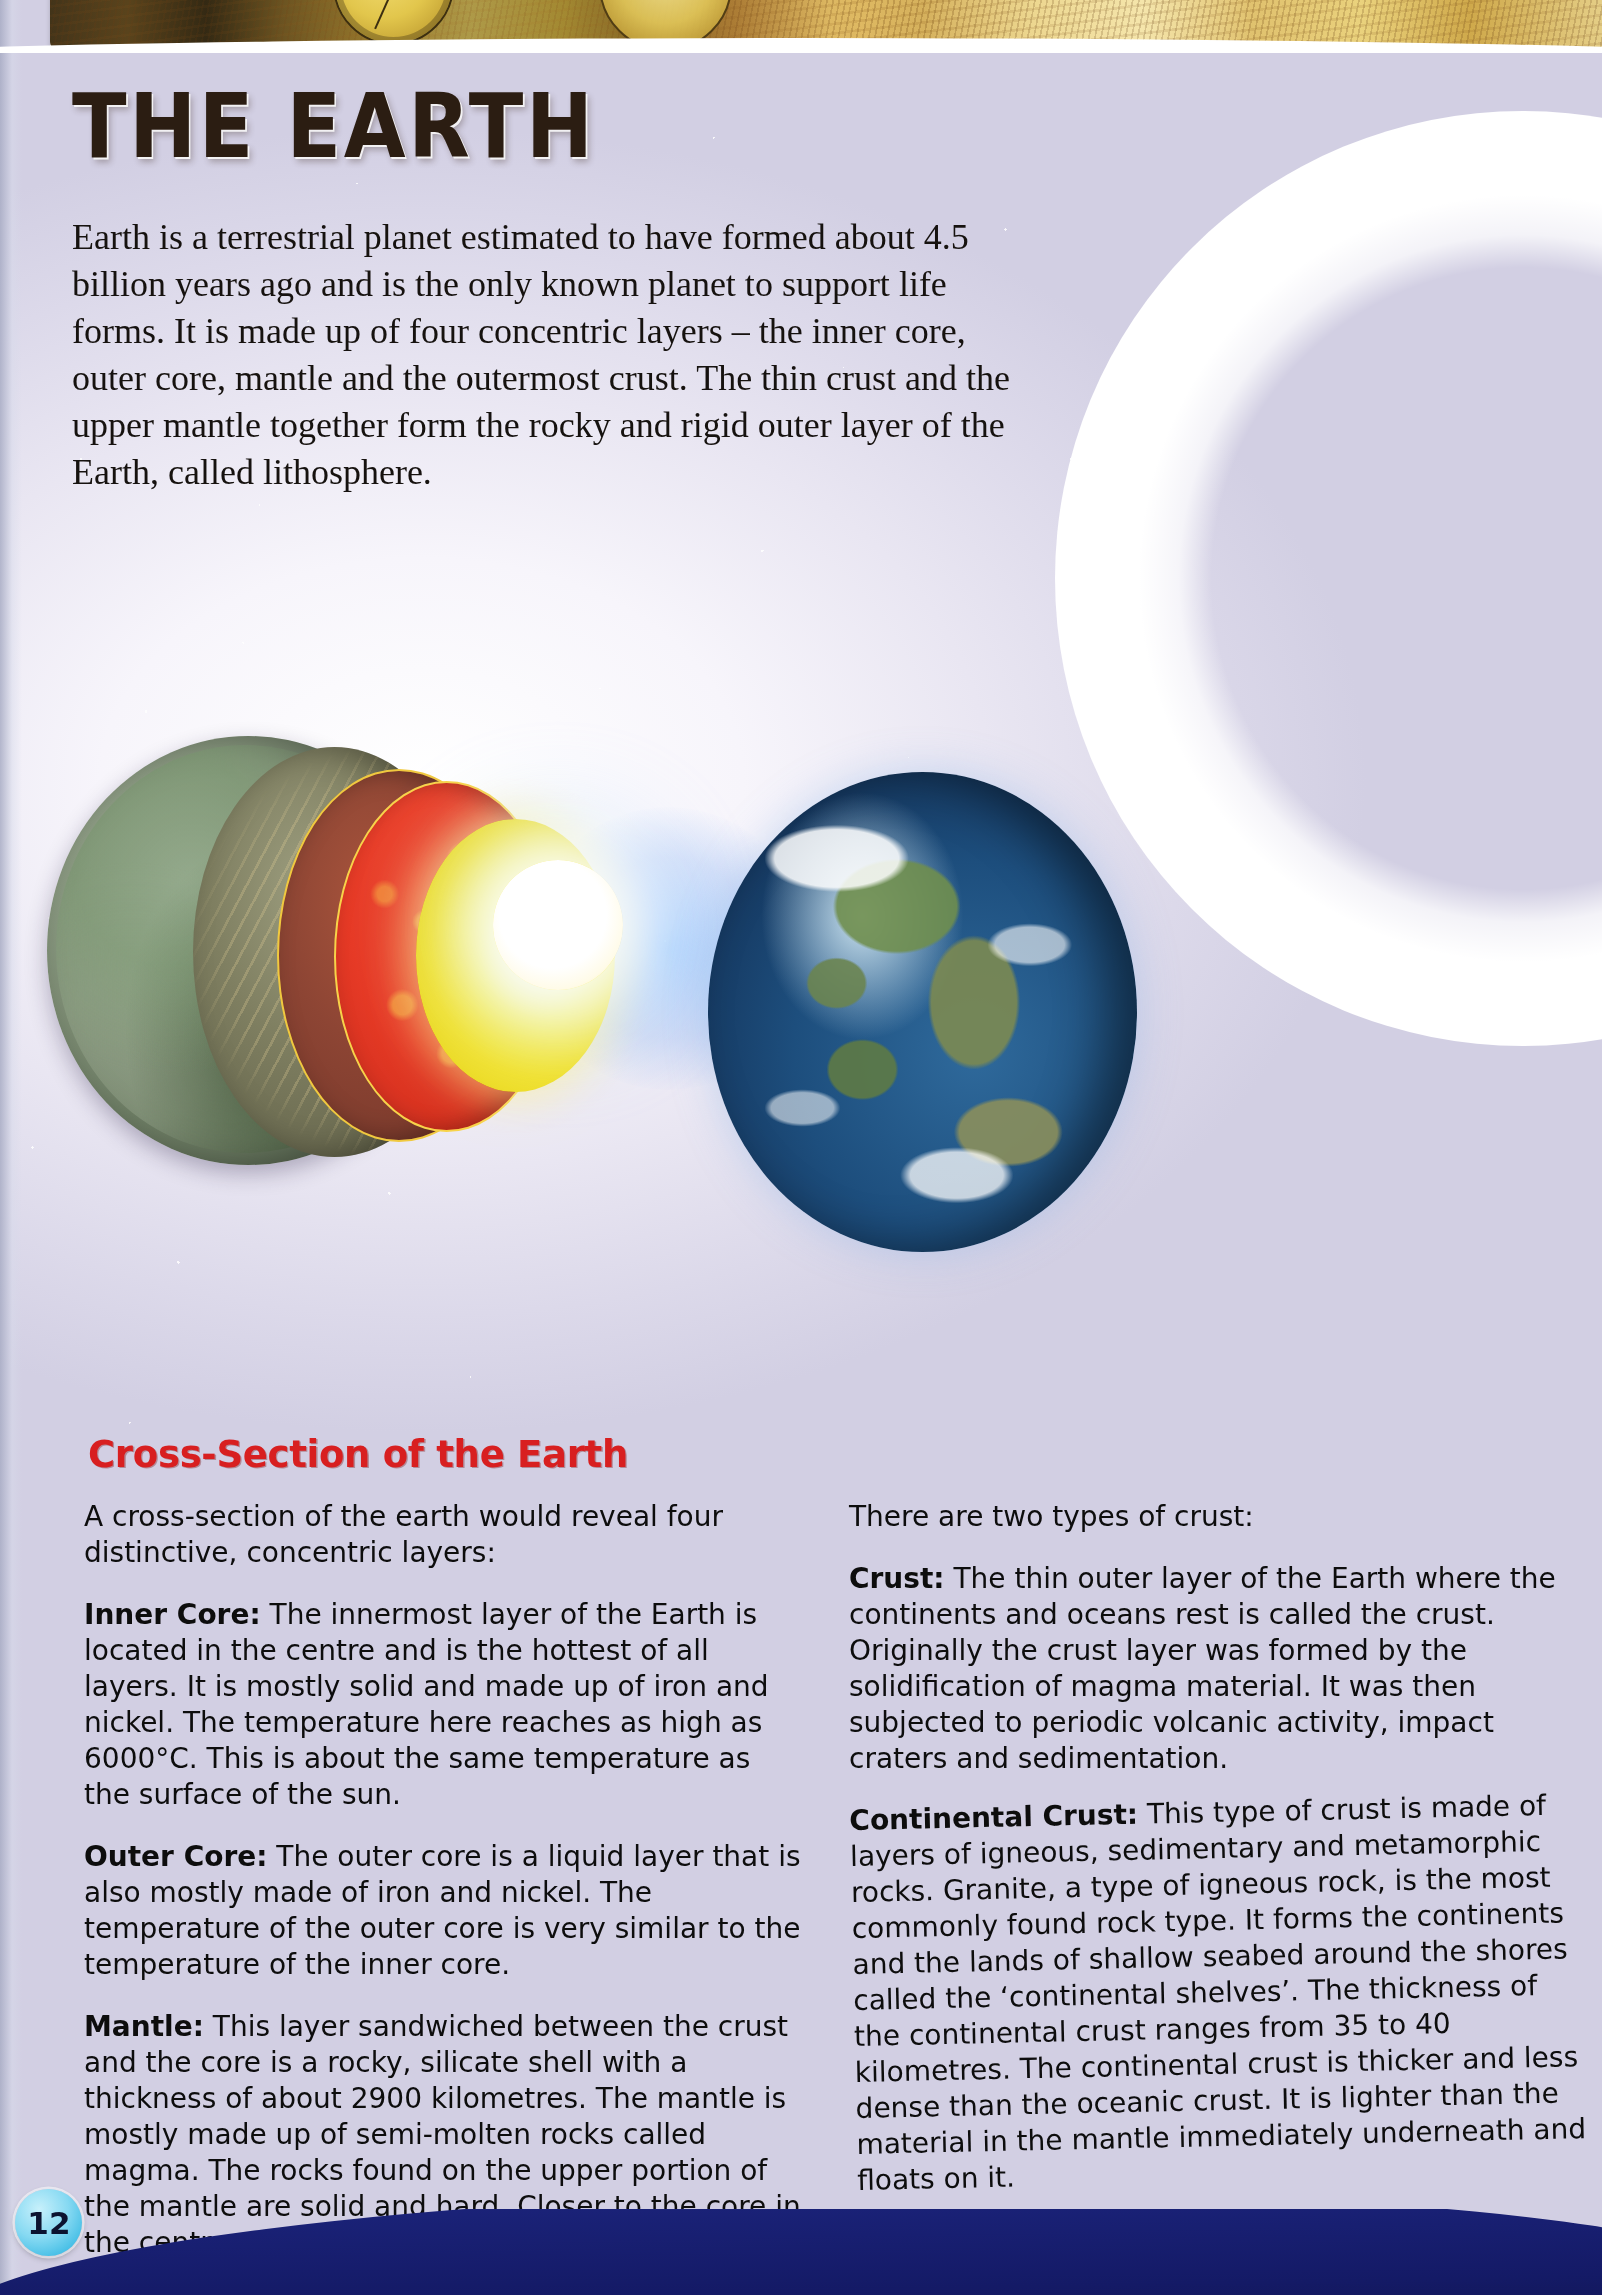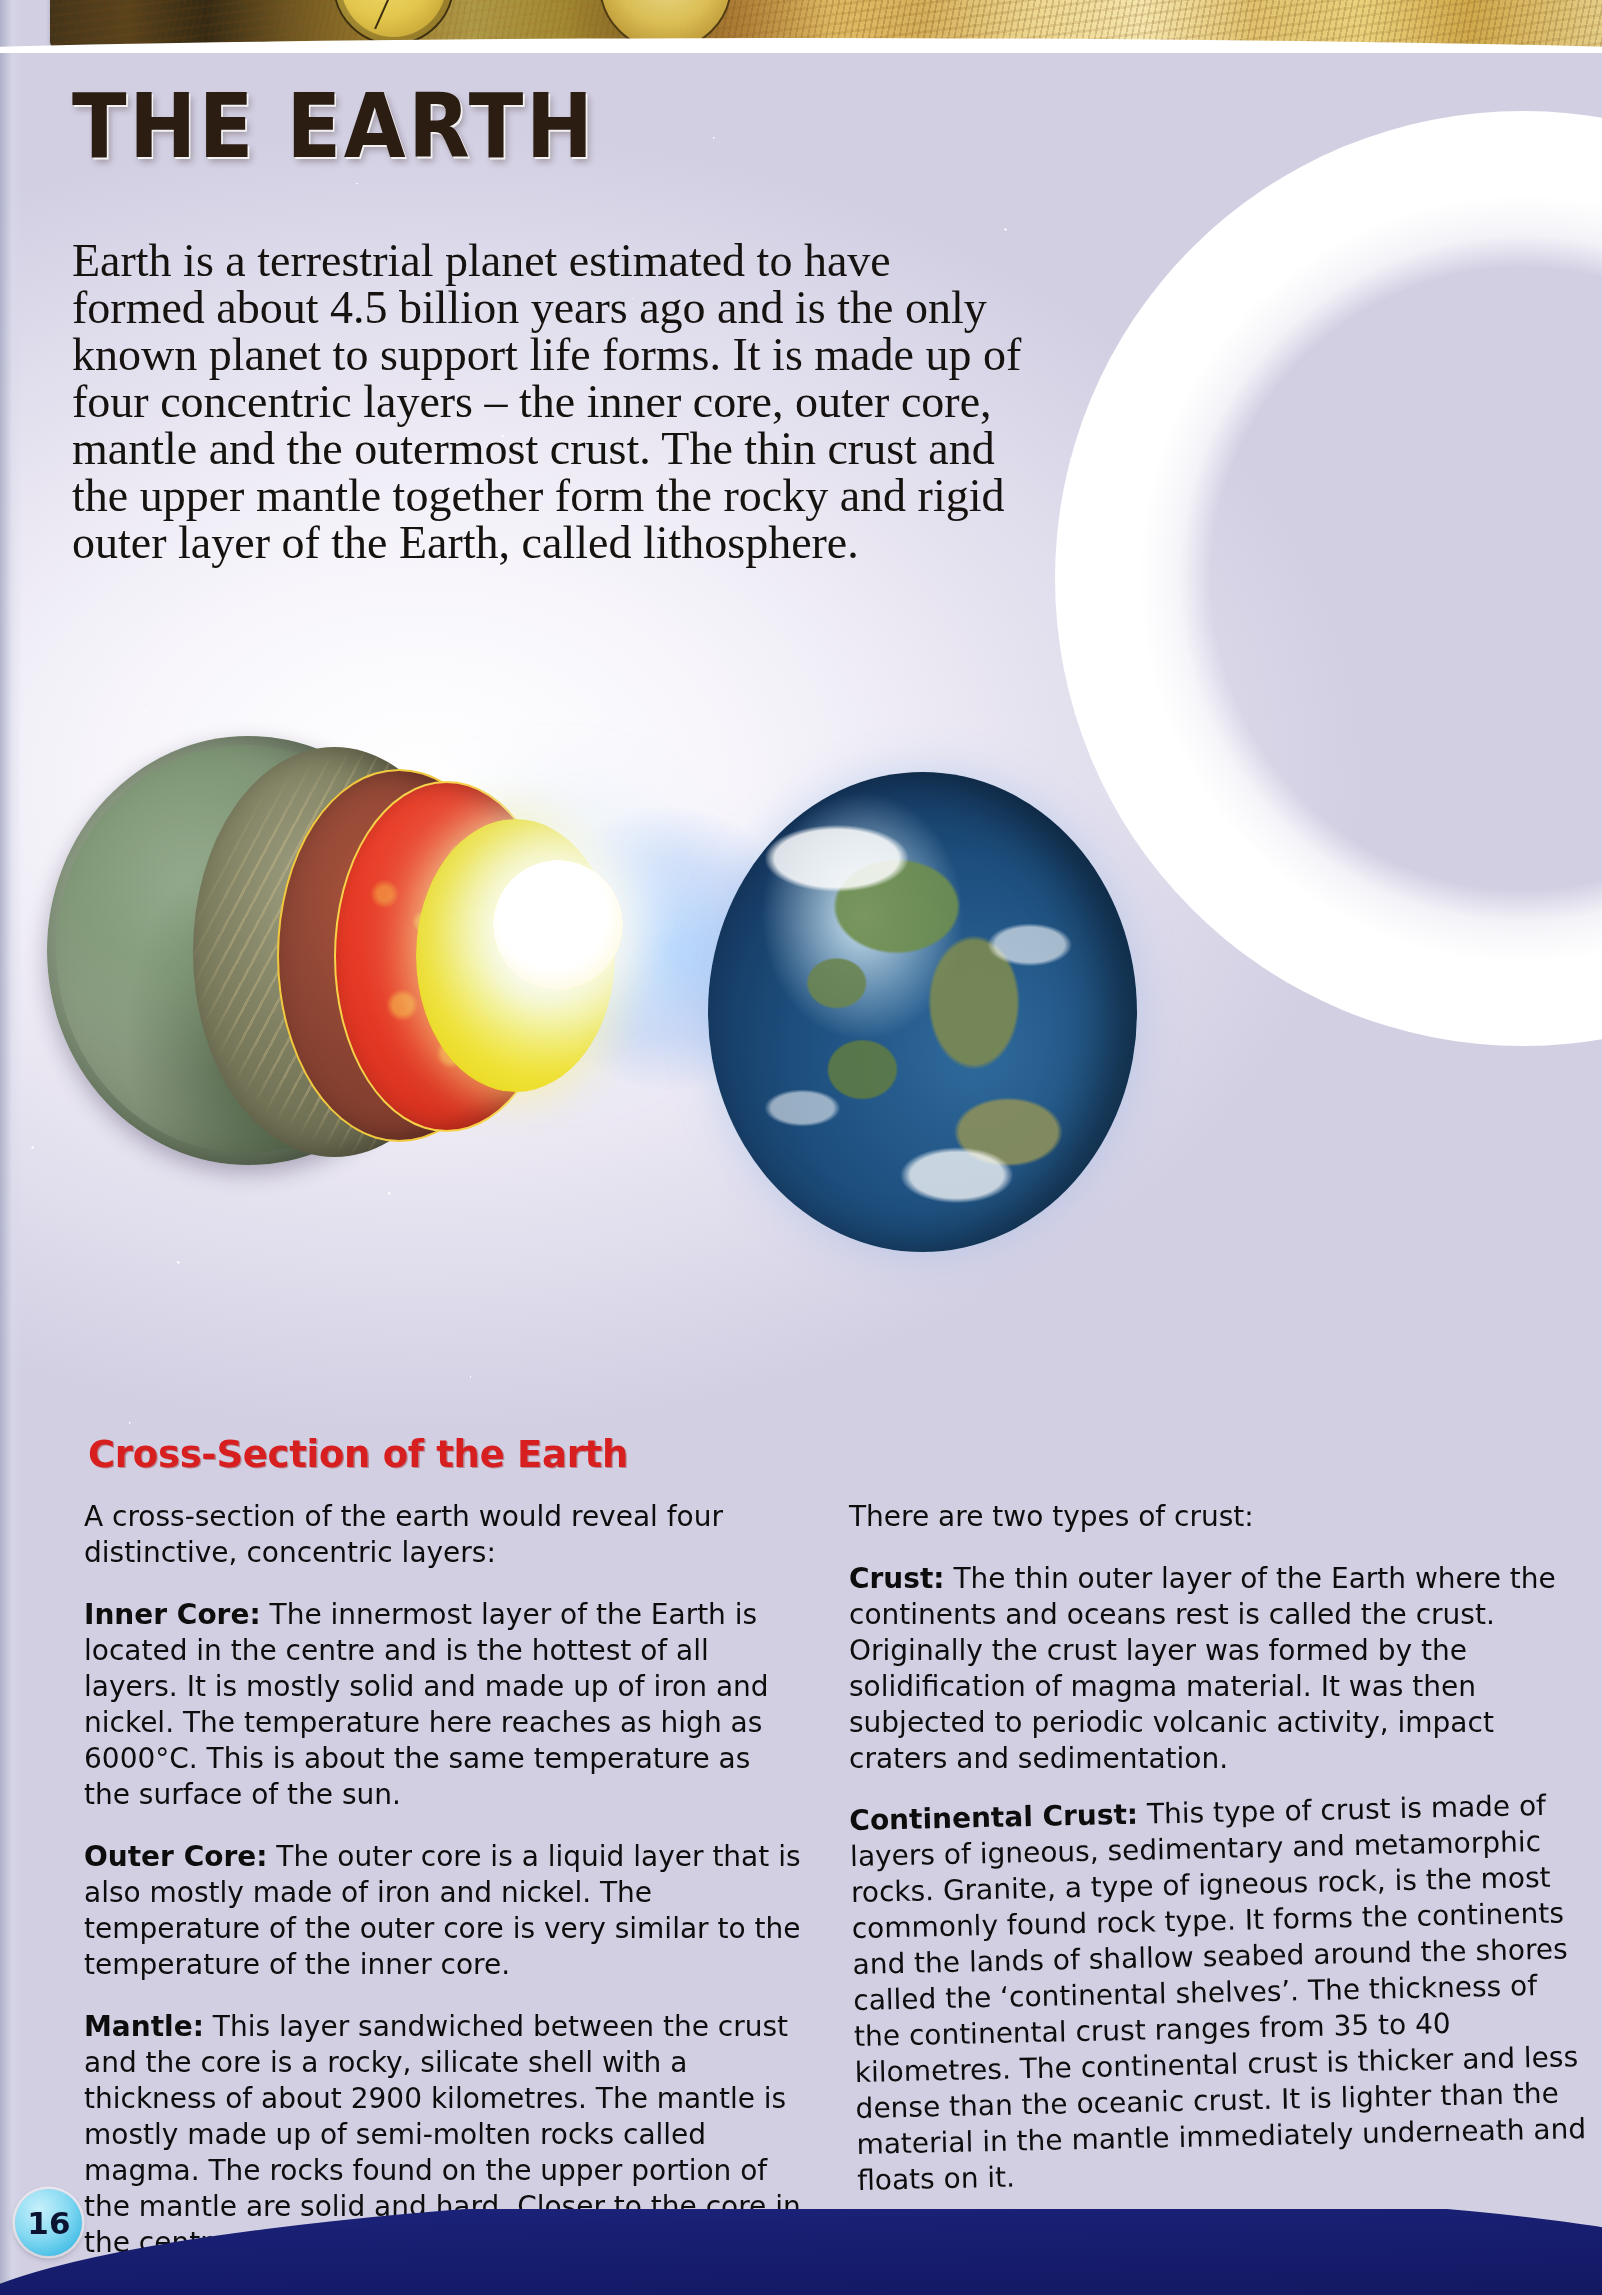--- a/index.html
+++ b/index.html
@@ -101,21 +101,21 @@
     font-size:80px;line-height:1;font-weight:700;letter-spacing:2.6px;
     color:#2b1d12;
     font-family:"DejaVu Sans", sans-serif;
     text-shadow:1.7px 1.7px 0 rgba(255,255,255,.85), 3.4px 4.3px 6px rgba(60,40,30,.30);
     transform:scaleY(1.12);transform-origin:left top;
   }
   
   .intro{
     position:absolute;left:72px;top:214px;width:956px;
     font-family:"Liberation Serif", serif;
-    font-size:46px;line-height:47px;color:#16120f;margin-top:23px;
+    font-size:36px;line-height:47px;color:#16120f;
   }
   
   .illus{position:absolute;left:0;top:592px;width:1602px;height:746px;}
   .cutaway{position:absolute;left:47px;top:43px;width:703px;height:635px;}
   .layer{position:absolute;border-radius:50%;}
   .l-crust{
     left:0;top:101px;width:403px;height:429px;
     background:
       radial-gradient(ellipse at 36% 36%, #b9c4b4 0%, #8d9c84 32%, #6f7f66 60%, #55634d 88%);
     box-shadow:inset -22px 0 39px rgba(0,0,0,.33), 0 8.6px 22px rgba(30,20,60,.30);
@@ -319,16 +319,16 @@
 
   <div class="col col-right">
     <p>There are two types of crust:</p>
     <p><b>Crust:</b><span> The thin outer layer of the Earth where the continents and oceans rest is called the crust. Originally the crust layer was formed by the solidification of magma material. It was then subjected to periodic volcanic activity, impact craters and sedimentation.</span></p>
     <p class="skew"><b>Continental Crust:</b><span> This type of crust is made of layers of igneous, sedimentary and metamorphic rocks. Granite, a type of igneous rock, is the most commonly found rock type. It forms the continents and the lands of shallow seabed around the shores called the ‘continental shelves’. The thickness of the continental crust ranges from 35 to 40 kilometres. The continental crust is thicker and less dense than the oceanic crust. It is lighter than the material in the mantle immediately underneath and floats on it.</span></p>
   </div>
 
   <div class="footer-bar">
     <div class="footer-shape"></div>
   </div>
-  <div class="page-badge">16</div>
+  <div class="page-badge">12</div>
 
 </div>
 
 
 </body></html>

